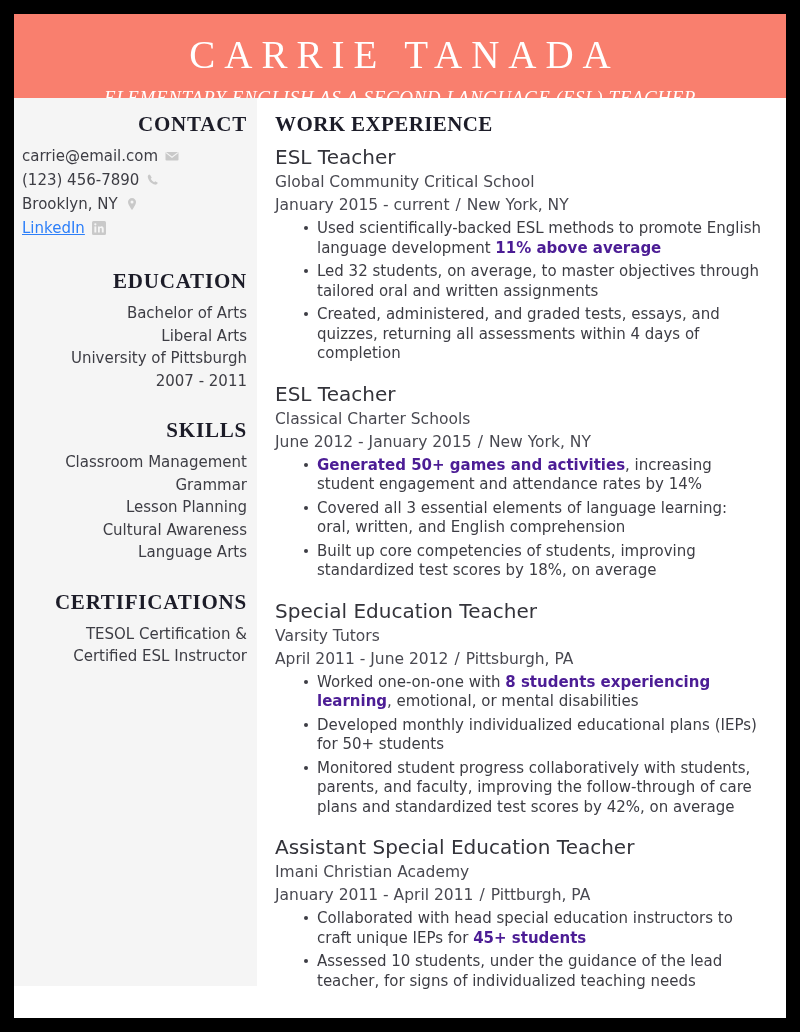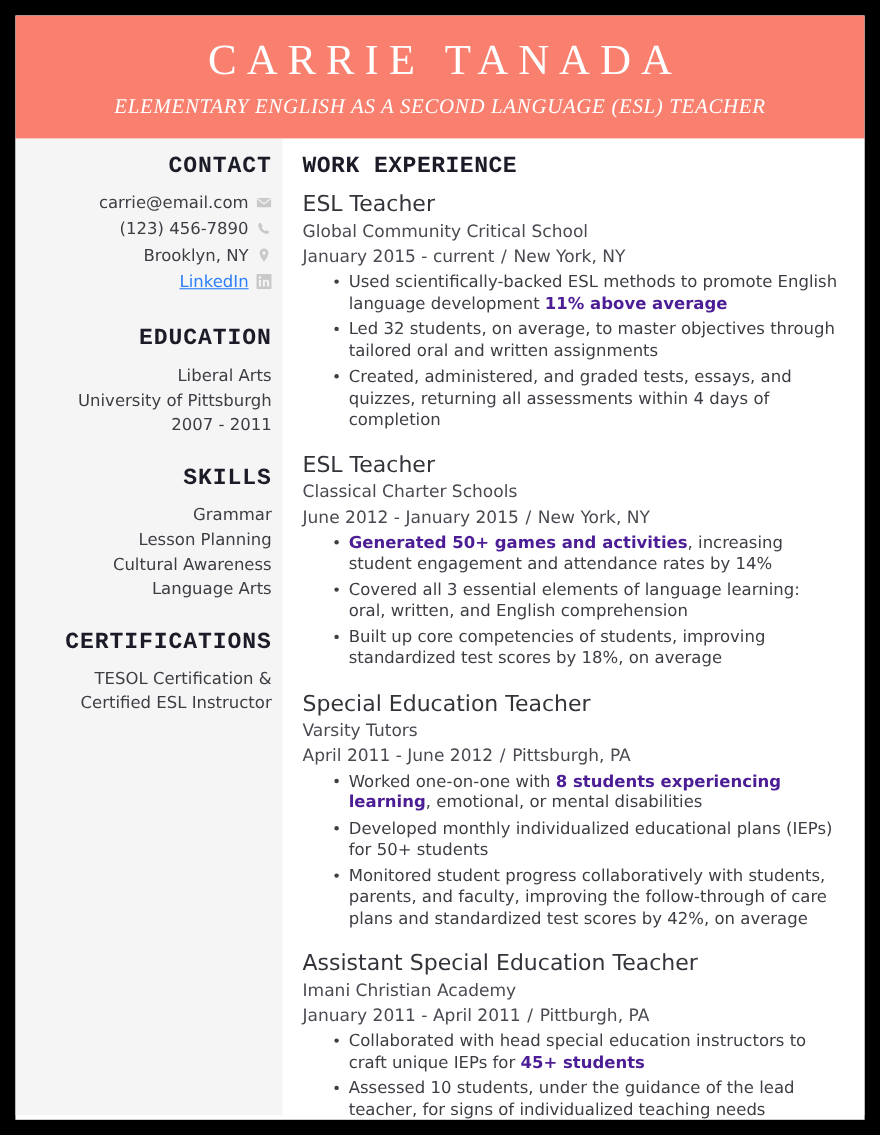--- a/index.html
+++ b/index.html
@@ -19,21 +19,21 @@
     top: 14px;
     width: 772px;
     height: 1004px;
     background: #ffffff;
     overflow: hidden;
   }
 
   
   .header {
     background: #F97F6E;
-    height: 112px;
+    height: 84px;
     text-align: center;
     padding-top: 16px;
     box-sizing: border-box;
   }
   .name {
     font-family: "Liberation Serif", "DejaVu Serif", serif;
     color: #ffffff;
     font-size: 39px;
     font-weight: 400;
     letter-spacing: 9px;
@@ -71,34 +71,34 @@
   }
   .main {
     flex: 1 1 auto;
     background: #ffffff;
     padding: 14px 22px 0 18px;
     box-sizing: border-box;
   }
 
   
   .side-heading {
-    font-family: Liberation Mono, monospace;
+    font-family: Liberation Serif, serif;
     font-weight: bold;
     font-size: 21px;
     color: #1c1c28;
     letter-spacing: 0.8px;
     margin: 0 0 9px 0;
     line-height: 24px;
   }
   .side-block { margin-bottom: 26px; }
   .side-block.contact-block { margin-bottom: 30px; }
 
   .contact-row {
     display: flex;
-    justify-content: flex-end;
+    justify-content: flex-start;
     align-items: center;
     gap: 7px;
     font-size: 15px;
     color: #3d3d44;
     line-height: 22px;
     margin-bottom: 2px;
   }
   .contact-row .ico {
     width: 14px;
     height: 14px;
@@ -116,21 +116,21 @@
   }
 
   .side-item {
     font-size: 15px;
     color: #3d3d44;
     line-height: 22.5px;
   }
 
   
   .main-heading {
-    font-family: Liberation Mono, monospace;
+    font-family: Liberation Serif, serif;
     font-weight: bold;
     font-size: 21px;
     color: #1c1c28;
     letter-spacing: 0.4px;
     margin: 0 0 8px 0;
     line-height: 24px;
   }
   .job { margin-bottom: 17px; }
   .job-title {
     font-size: 20px;
@@ -231,29 +231,31 @@
                     <path d="M6 5.4h1.8v.85c.35-.6 1-.95 1.8-.95 1.4 0 2.1.85 2.1 2.5v3.7H9.8V8.2c0-.85-.3-1.3-1-1.3-.65 0-1 .45-1 1.3v3.3H6V5.4z" fill="#F5F5F5"></path>
                   </svg>
                 </span>
               </div>
             </div>
         </div>
 
         <div class="side-block">
           <div class="side-heading">EDUCATION</div>
           <div id="education-list">
+              <div class="side-item">Bachelor of Arts</div>
               <div class="side-item">Liberal Arts</div>
               <div class="side-item">University of Pittsburgh</div>
               <div class="side-item">2007 - 2011</div>
             </div>
         </div>
 
         <div class="side-block">
           <div class="side-heading">SKILLS</div>
           <div id="skills-list">
+              <div class="side-item">Classroom Management</div>
               <div class="side-item">Grammar</div>
               <div class="side-item">Lesson Planning</div>
               <div class="side-item">Cultural Awareness</div>
               <div class="side-item">Language Arts</div>
             </div>
         </div>
 
         <div class="side-block">
           <div class="side-heading">CERTIFICATIONS</div>
           <div id="certifications-list">

